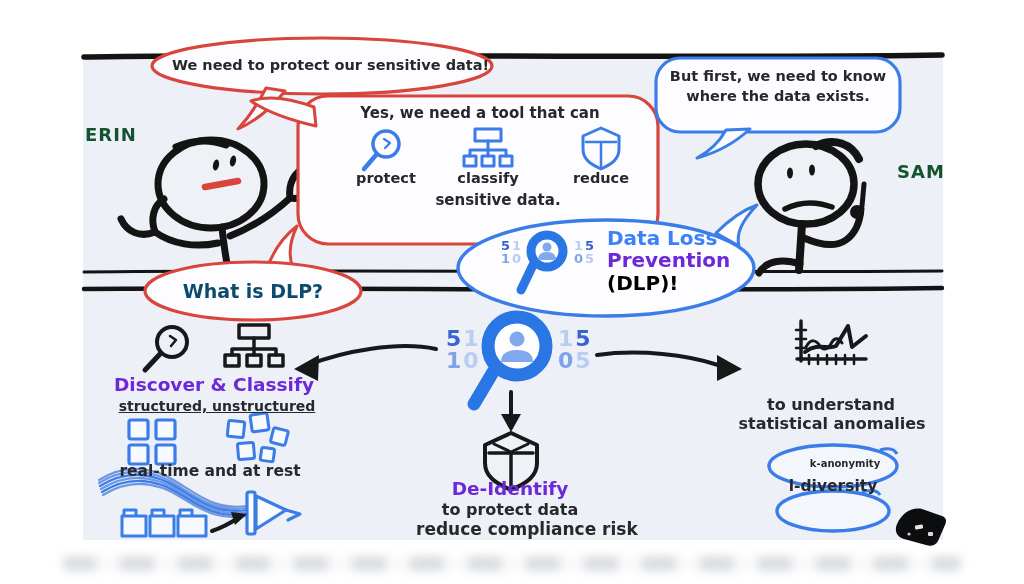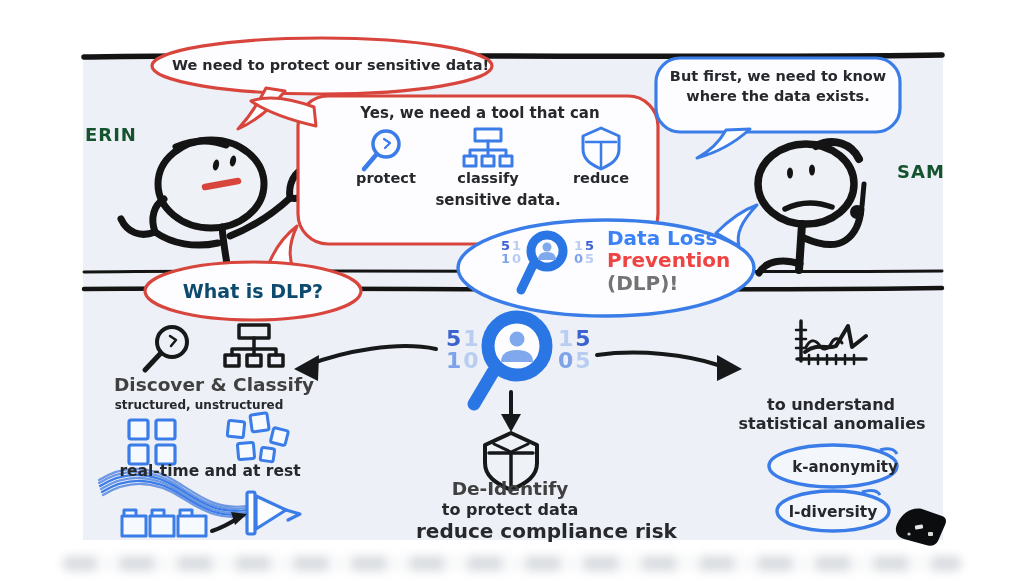--- a/index.html
+++ b/index.html
@@ -2,21 +2,21 @@
 <html><head>
 <meta charset="utf-8">
 <style>
   html,body{margin:0;padding:0;background:#ffffff;}
   .stage{position:relative;width:1024px;height:584px;background:#ffffff;overflow:hidden;
          font-family:"DejaVu Sans",sans-serif;}
   .art{position:absolute;left:0;top:0;z-index:1;}
   .txt{position:absolute;z-index:3;white-space:nowrap;color:#26282c;
        font-family:"DejaVu Sans",sans-serif;font-weight:600;}
   .ctr{text-align:center;}
-  .blue{color:#404040;font-weight:800;}
+  .blue{color:#6d28d9;font-weight:800;}
   .name{font-weight:800;color:#14532d;letter-spacing:1px;font-size:18px;}
   .digits{position:absolute;z-index:3;font-weight:800;letter-spacing:2px;line-height:1;}
   .digits div{line-height:1;}
   .dD{color:#3b63cf;}
   .dM{color:#7fa3e8;}
   .dL{color:#b9cdf2;}
   .watermark{position:absolute;left:62px;top:556px;width:900px;height:15px;z-index:0;
      background:repeating-linear-gradient(90deg, rgba(130,140,155,.30) 0 34px, rgba(130,140,155,.05) 34px 58px);
      filter:blur(5px);border-radius:8px;}
 </style>
@@ -219,47 +219,47 @@
   <div class="txt ctr" style="left:452px;top:170px;width:72px;font-size:14.5px;">classify</div>
   <div class="txt ctr" style="left:565px;top:170px;width:72px;font-size:14.5px;">reduce</div>
   <div class="txt ctr" style="left:418px;top:191px;width:160px;font-size:15px;">sensitive data.</div>
 
   <div class="txt ctr" style="left:664px;top:68px;width:228px;font-size:14.5px;">But first, we need to know</div>
   <div class="txt ctr" style="left:664px;top:88px;width:228px;font-size:14.5px;">where the data exists.</div>
 
   <div class="txt ctr" style="left:158px;top:280px;width:190px;font-size:19px;font-weight:800;color:#0c4a6e;">What is DLP?</div>
 
   <div class="txt" style="left:607px;top:228px;font-size:20px;font-weight:800;color:#3b82f6;line-height:1;">Data Loss</div>
-  <div class="txt" style="left:607px;top:250px;font-size:20px;font-weight:800;color:#ef4444;line-height:1;">Prevention</div>
-  <div class="txt" style="left:607px;top:273px;font-size:20px;font-weight:800;color:#737373;line-height:1;">(DLP)!</div>
+  <div class="txt" style="left:607px;top:250px;font-size:20px;font-weight:800;color:#6d28d9;line-height:1;">Prevention</div>
+  <div class="txt" style="left:607px;top:273px;font-size:20px;font-weight:800;color:#000000;line-height:1;">(DLP)!</div>
 
   <div class="digits" style="left:501px;top:239px;font-size:13px;">
     <div><span class="dD">5</span><span class="dL">1</span></div>
     <div><span class="dM">1</span><span class="dL">0</span></div>
   </div>
   <div class="digits" style="left:574px;top:239px;font-size:13px;">
     <div><span class="dL">1</span><span class="dD">5</span></div>
     <div><span class="dM">0</span><span class="dL">5</span></div>
   </div>
 
   <div class="digits" style="left:446px;top:328px;font-size:22px;">
     <div><span class="dD">5</span><span class="dL">1</span></div>
     <div><span class="dM">1</span><span class="dL">0</span></div>
   </div>
   <div class="digits" style="left:558px;top:328px;font-size:22px;">
     <div><span class="dL">1</span><span class="dD">5</span></div>
     <div><span class="dM">0</span><span class="dL">5</span></div>
   </div>
 
   <div class="txt ctr blue" style="left:108px;top:374px;width:212px;font-size:18.5px;">Discover &amp; Classify</div>
-  <div class="txt ctr" style="left:85px;top:398px;width:228px;font-size:12px;">structured, unstructured</div>
+  <div class="txt ctr" style="left:103px;top:398px;width:228px;font-size:14px;text-decoration:underline;">structured, unstructured</div>
   <div class="txt ctr" style="left:116px;top:462px;width:188px;font-size:15.5px;">real-time and at rest</div>
 
   <div class="txt ctr blue" style="left:426px;top:478px;width:168px;font-size:18.5px;">De-Identify</div>
   <div class="txt ctr" style="left:426px;top:500px;width:168px;font-size:16px;">to protect data</div>
-  <div class="txt ctr" style="left:416px;top:519px;width:192px;font-size:20px;text-align:right;">reduce compliance risk</div>
+  <div class="txt ctr" style="left:416px;top:519px;width:192px;font-size:17px;text-align:right;">reduce compliance risk</div>
 
   <div class="txt ctr" style="left:745px;top:395px;width:172px;font-size:16px;">to understand</div>
   <div class="txt ctr" style="left:738px;top:414px;width:188px;font-size:16px;">statistical anomalies</div>
-  <div class="txt ctr" style="left:771px;top:458px;width:148px;font-size:15px;">k-anonymity</div>
-  <div class="txt ctr" style="left:779px;top:503px;width:108px;font-size:15.5px;">l-diversity</div>
+  <div class="txt ctr" style="left:771px;top:458px;width:148px;font-size:10px;">k-anonymity</div>
+  <div class="txt ctr" style="left:779px;top:477px;width:108px;font-size:15.5px;">l-diversity</div>
 
 </div>
 
 </body></html>

